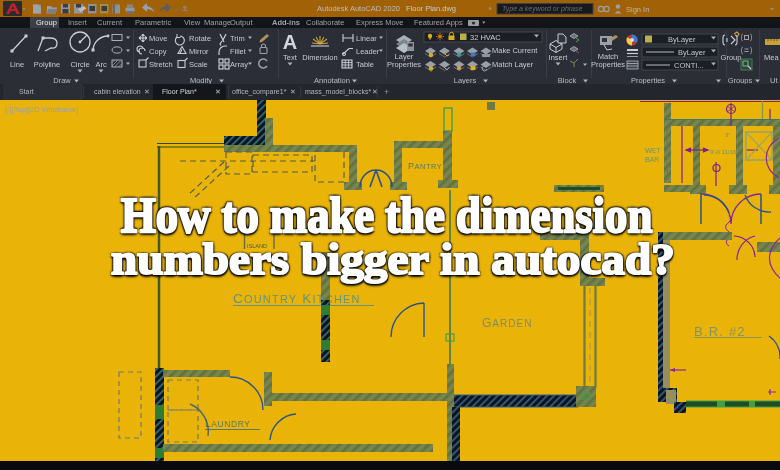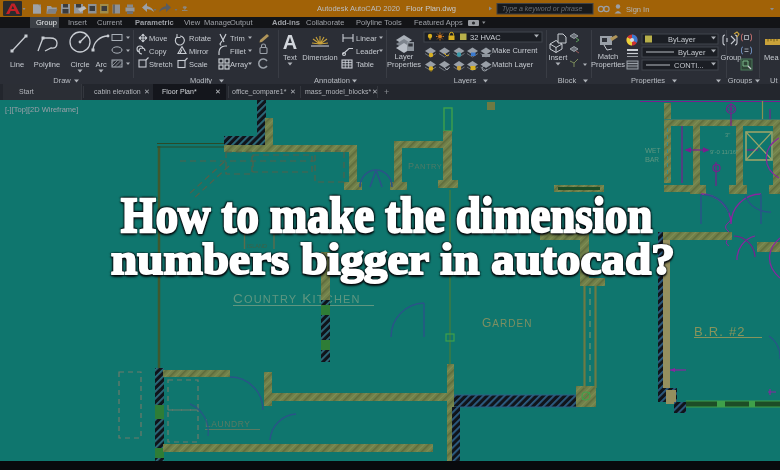--- a/index.html
+++ b/index.html
@@ -2,21 +2,21 @@
 <html><head><meta charset="utf-8">
 <style>
 html,body{margin:0;padding:0;background:#000;}
 #app{position:relative;width:780px;height:470px;overflow:hidden;background:#0e1115;font-family:"Liberation Sans",sans-serif;}
 .abs{position:absolute;}
 
 #titlebar{left:0;top:0;width:780px;height:17px;background:#a16207;}
 #tabsrow{left:0;top:17px;width:780px;height:11px;background:#131417;}
 #ribbon{left:0;top:28px;width:780px;height:56px;background:#2b2e36;}
 #filetabs{left:0;top:84px;width:780px;height:16px;background:#23262d;}
-#viewport{left:0;top:100px;width:780px;height:370px;background:#0f766e;}
+#viewport{left:0;top:100px;width:780px;height:370px;background:#eab308;}
 .rtab{position:absolute;top:0;height:11px;line-height:11px;font-size:7.5px;color:#9ea1a7;}
 .ftab{position:absolute;top:0;height:16px;line-height:16px;font-size:7px;color:#b2b5bb;}
 
 #hl{left:0;top:0;width:720px;height:470px;pointer-events:none;}
 .hline{position:absolute;color:#fff;font-family:"Liberation Serif",serif;font-weight:bold;white-space:nowrap;
   -webkit-text-stroke:2.6px #fff;
   text-shadow:0 0 3px rgba(8,11,14,.9),2px 2px 2px rgba(8,11,14,.95),-2px 2px 2px rgba(8,11,14,.95),2px -2px 2px rgba(8,11,14,.95),-2px -2px 2px rgba(8,11,14,.95),0 3px 3px rgba(8,11,14,.8);}
 </style></head>
 <body>
 <div id="app">
@@ -77,27 +77,27 @@
       </g>
       <text x="626" y="11.5" font-size="7.5" fill="#b3b6bb" font-family="Liberation Sans">Sign In</text>
       <path d="M770 8 l4 0 l-2 2.6 Z" fill="#8a8d92"></path>
     </svg>
   </div>
   <div class="abs" id="tabsrow">
     <div class="abs" style="left:30px;top:0;width:29px;height:11px;background:#3c4046;"></div>
     <span class="rtab" style="left:36px;color:#e8eaec;">Group</span>
     <span class="rtab" style="left:68px;">Insert</span>
     <span class="rtab" style="left:97px;">Current</span>
-    <span class="rtab" style="left:135px;font-weight:bold;">Parametric</span>
+    <span class="rtab" style="left:135px;">Parametric</span>
     <span class="rtab" style="left:184px;">View</span>
     <span class="rtab" style="left:204px;">Manage</span>
     <span class="rtab" style="left:230px;">Output</span>
     <span class="rtab" style="left:272px;font-weight:bold;">Add-ins</span>
     <span class="rtab" style="left:306px;">Collaborate</span>
-    <span class="rtab" style="left:356px;">Polyline Tools</span>
+    <span class="rtab" style="left:356px;">Express Move</span>
     <span class="rtab" style="left:414px;">Featured Apps</span>
     <svg class="abs" style="left:468px;top:2px" width="20" height="8">
         <rect x="0" y="1" width="11" height="6" rx="1" fill="#9a9da2"></rect>
         <circle cx="5.5" cy="4" r="1.6" fill="#2b2d30"></circle>
         <path d="M14 2.5 l3.5 0 l-1.75 2.5 Z" fill="#8a8d92"></path>
       </svg>
   </div>
   <div class="abs" id="ribbon">
     <svg class="abs" style="left:0;top:0" width="780" height="56" font-family="Liberation Sans" fill="#c6cad0">
       <g stroke="#3a3d45" stroke-width="1">

